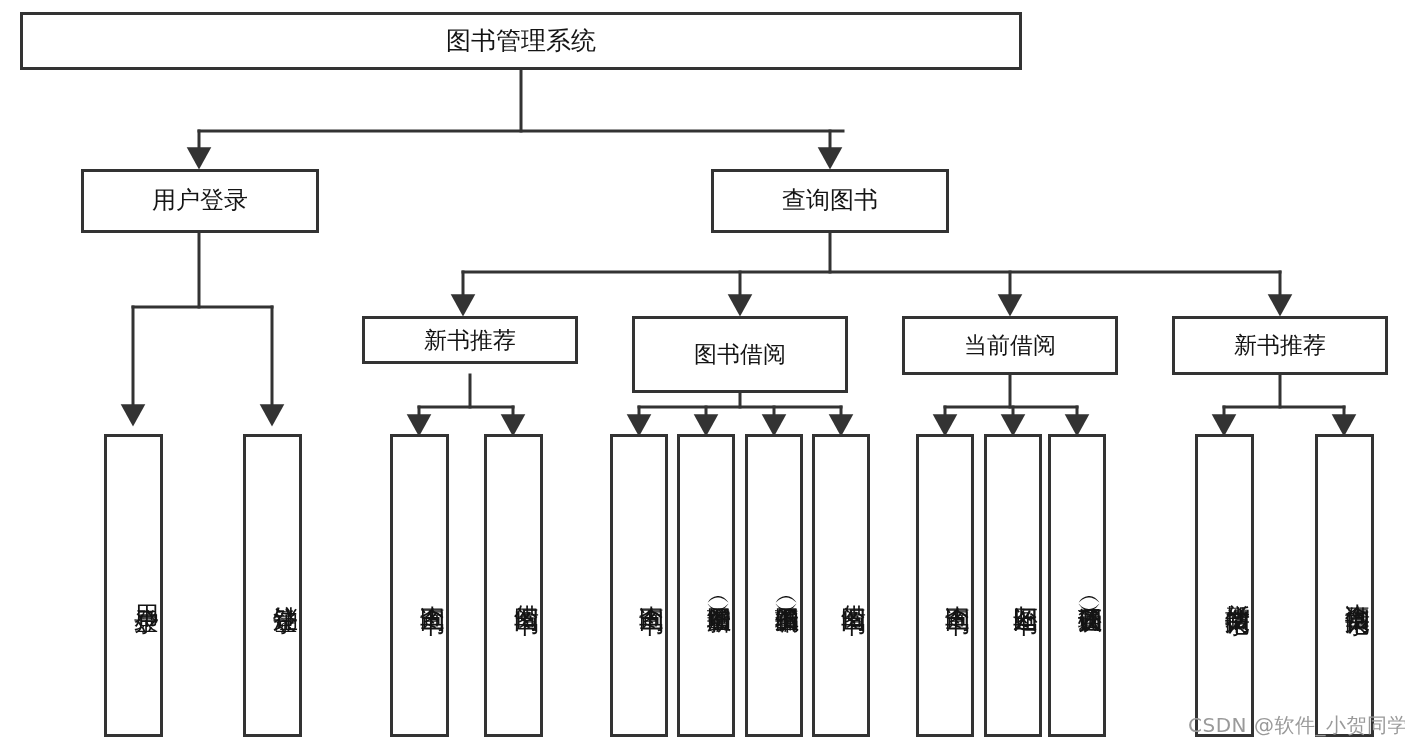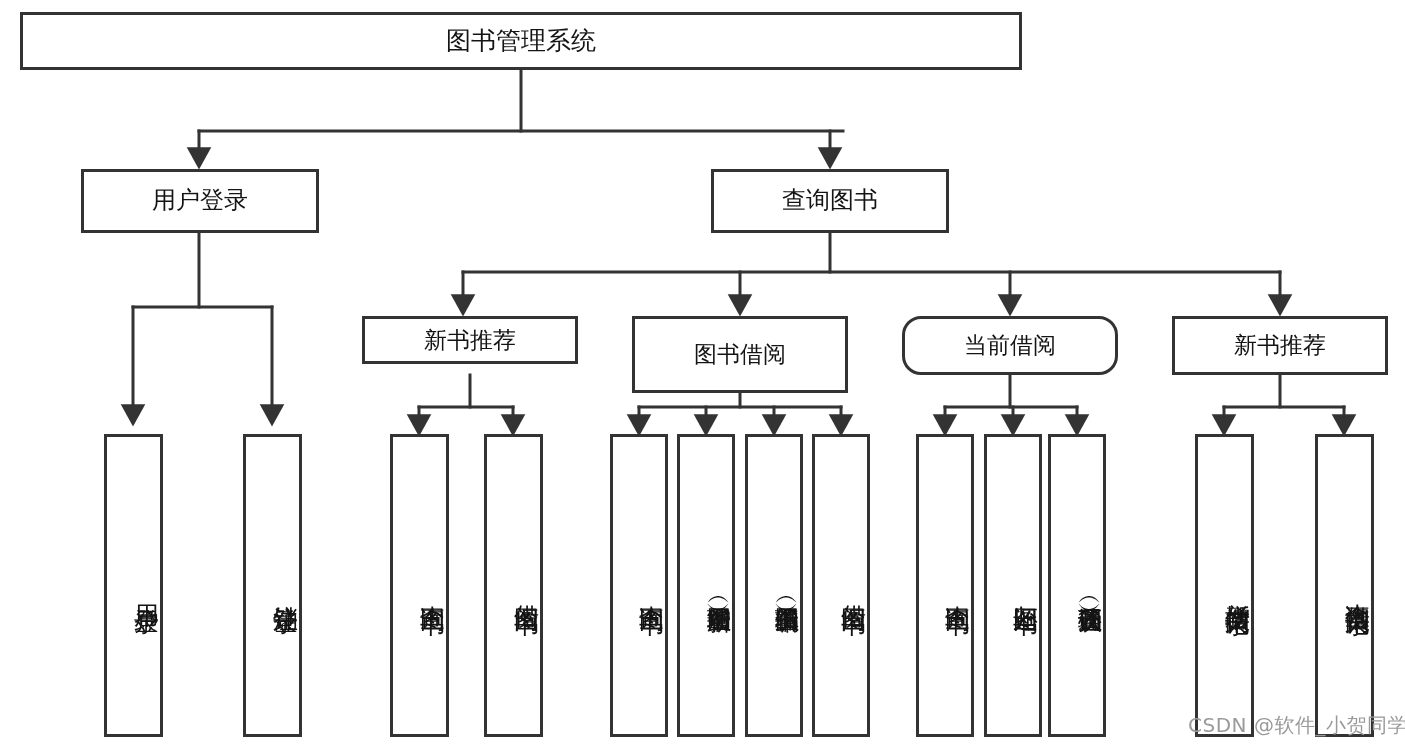--- a/index.html
+++ b/index.html
@@ -136,21 +136,21 @@
   <div class="node level2" style="left:711px; top:169px; width:238px; height:64px;">
     <span>查询图书</span>
   </div>
 
   <div class="node level3" style="left:362px; top:316px; width:216px; height:48px;">
     <span>新书推荐</span>
   </div>
   <div class="node level3" style="left:632px; top:316px; width:216px; height:77px;">
     <span>图书借阅</span>
   </div>
-  <div class="node level3" style="left:902px; top:316px; width:216px; height:59px;border-radius:19px;">
+  <div class="node level3" style="left:902px; top:316px; width:216px; height:59px;">
     <span>当前借阅</span>
   </div>
   <div class="node level3" style="left:1172px; top:316px; width:216px; height:59px;">
     <span>新书推荐</span>
   </div>
 
   <div class="node leaf" style="left:104px; top:434px; width:59px; height:303px;">
     <span>用户登录</span>
   </div>
   <div class="node leaf" style="left:243px; top:434px; width:59px; height:303px;">

